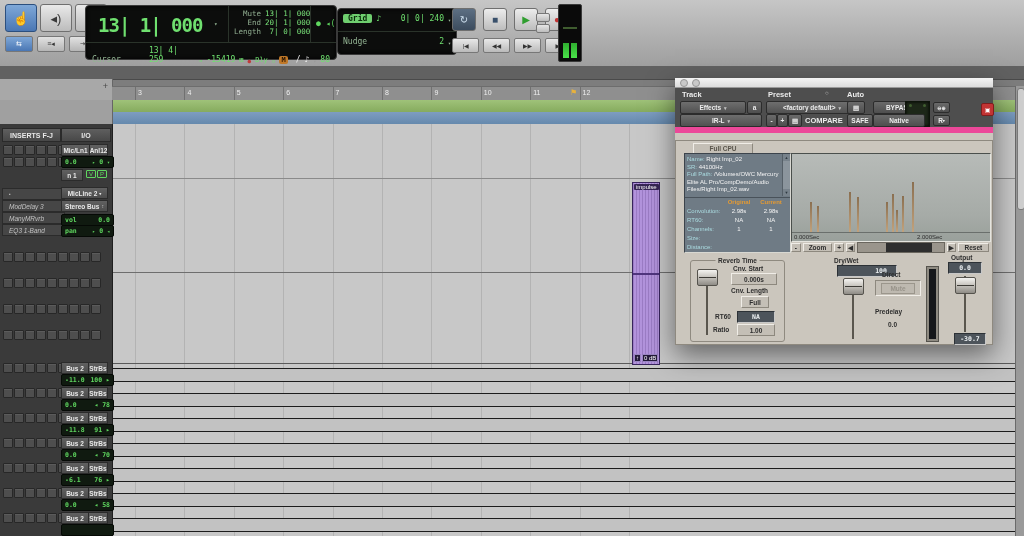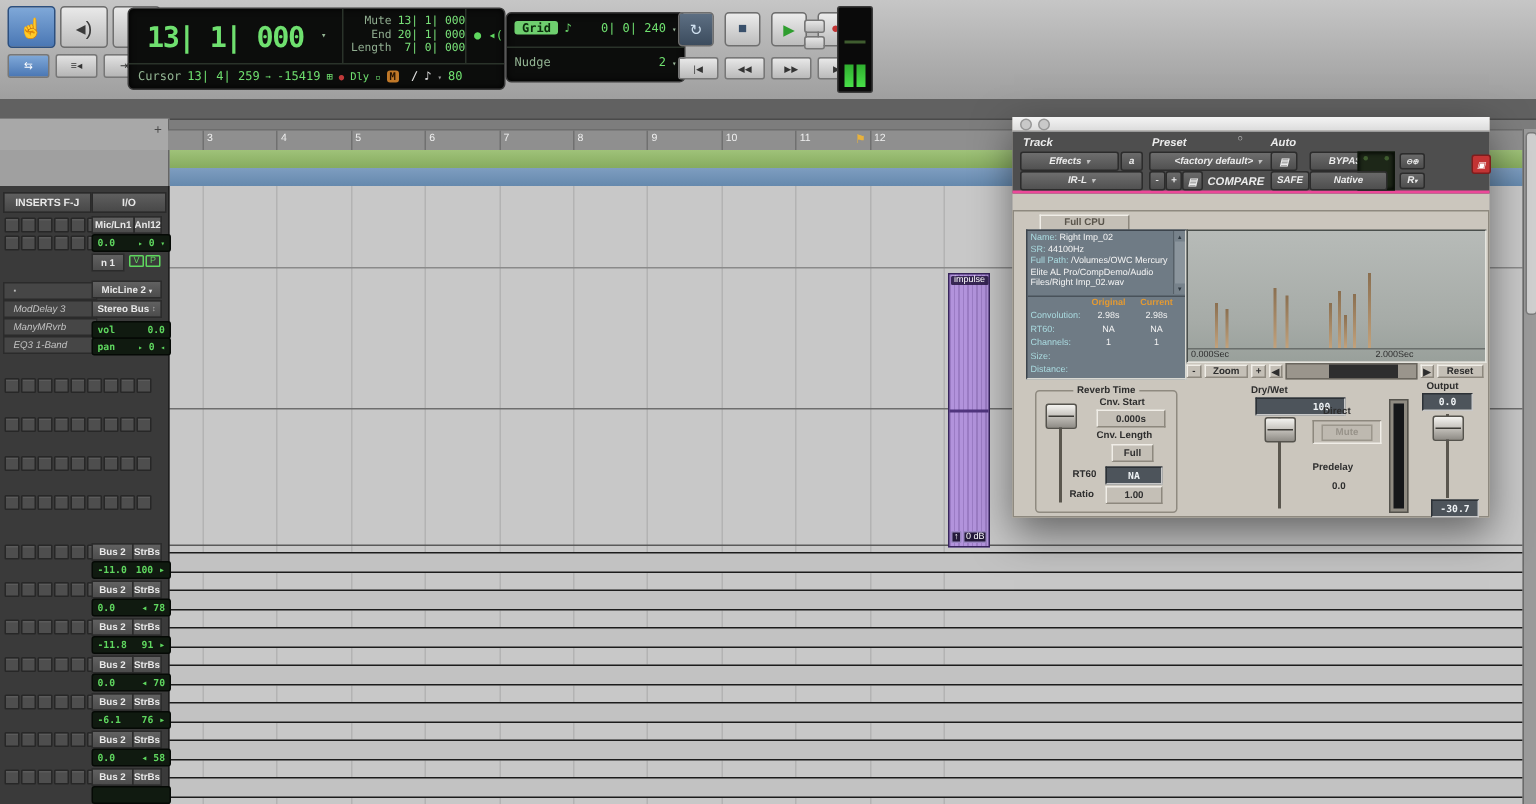--- a/index.html
+++ b/index.html
@@ -77,21 +77,21 @@
     box-shadow:inset 0 1px 0 rgba(255,255,255,.08);}
   .vp{display:flex;gap:1px;}
   .vp span{border:1px solid #5fd75f;color:#5fd75f;font-size:6px;padding:0 2px;border-radius:1px;}
   .tinyup{font-size:5px;color:#bbb;}
   
   .plugwin{left:675px;top:78px;width:318px;height:267px;z-index:50;
     box-shadow:0 10px 26px rgba(0,0,0,.5);background:#cbc6bd;}
   .ptitle{position:absolute;left:0;top:0;width:100%;height:10px;background:linear-gradient(#f4f4f4,#dcdcdc);
     border-bottom:1px solid #9a9a9a;display:flex;align-items:center;gap:4px;padding-left:5px;box-sizing:border-box;}
   .wdot{width:6px;height:6px;border-radius:50%;background:#c9c9c9;border:1px solid #979797;}
-  .phead{position:absolute;left:0;top:10px;width:100%;height:39px;background:#4e4e4e;border-bottom:2px solid #ec4899;font-style:italic;}
+  .phead{position:absolute;left:0;top:10px;width:100%;height:39px;background:#4e4e4e;border-bottom:6px solid #ec4899;}
   .phlabel{position:absolute;font-size:7.5px;font-weight:bold;color:#ececec;}
   .pdrop{position:absolute;height:11px;background:linear-gradient(#6e6e6e,#515151);border:1px solid #2c2c2c;
     border-radius:2px;color:#ececec;font-size:6.5px;font-weight:bold;display:flex;align-items:center;justify-content:center;gap:3px;}
   .pdrop .car{font-size:5px;color:#c2c2c2;}
   .pbtn{position:absolute;height:11px;background:linear-gradient(#6a6a6a,#4e4e4e);border:1px solid #2c2c2c;
     border-radius:2px;color:#ececec;font-size:6.5px;font-weight:bold;display:flex;align-items:center;justify-content:center;}
   .plcd{position:absolute;background:#1d2718;border:1px solid #0d140a;box-shadow:inset 0 0 3px #000;}
   .plcd i{position:absolute;top:2px;width:3px;height:3px;background:#3f5c2f;border-radius:50%;}
   .ptarget{position:absolute;width:11px;height:11px;background:#c23434;border:1px solid #7e1d1d;border-radius:2px;
     color:#fff;font-size:6px;display:flex;align-items:center;justify-content:center;}
@@ -187,21 +187,21 @@
               <td class="lab">Length</td>
             <td class="val">7| 0| 000</td>
             </tr>
       </tbody>
         </table>
       <div class="abs" style="left:224px;top:0;width:1px;height:36px;background:#2a332a;"></div>
       <div class="abs" style="left:230px;top:13px;color:#5fd75f;font-size:8px;">● ◂(</div>
       <div class="abs" style="left:0;top:36px;width:100%;height:1px;background:#2a332a;"></div>
       <div class="abs lcdrow" style="left:6px;top:40px;width:238px;">
         <span class="dim">Cursor</span>
-        <span style="margin-left:0;">13| 4| 259</span>
+        <span style="margin-left:24px;">13| 4| 259</span>
         <span style="font-size:6px;">➞</span>
         <span>-15419</span>
         <span style="font-size:7px;">⊞</span>
         <span style="color:#c03a3a;font-size:6px;">●</span>
         <span style="font-size:7px;">Dly</span>
         <span style="font-size:6px;">▫</span>
         <span class="mbadge">M</span>
         <span style="color:#e8e8e8;margin-left:4px;">/</span>
         <span style="color:#e8e8e8;">♪</span>
         <span style="font-size:5px;color:#9a9a9a;">▾</span>

